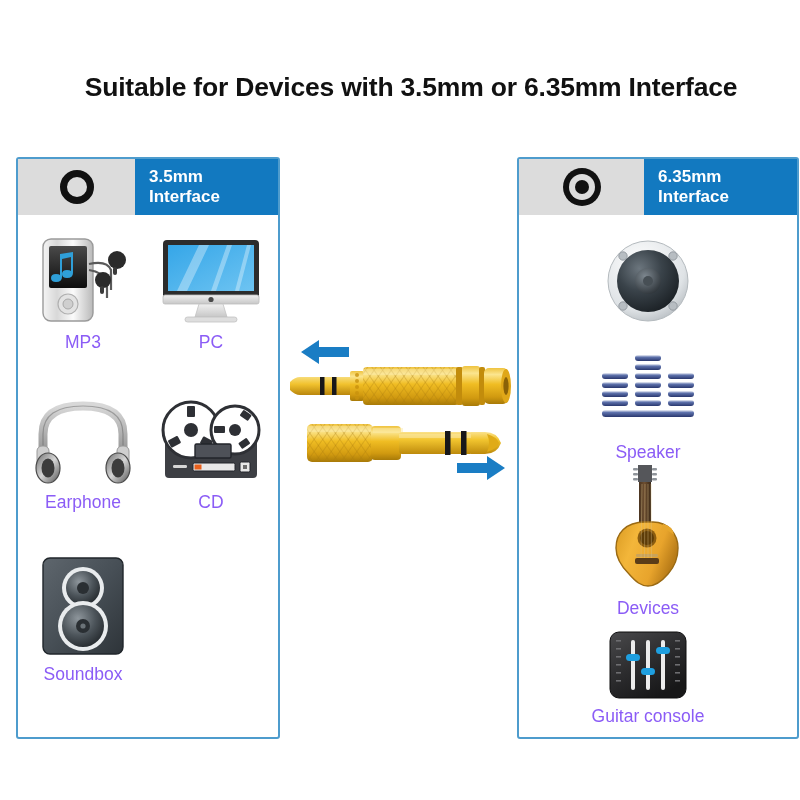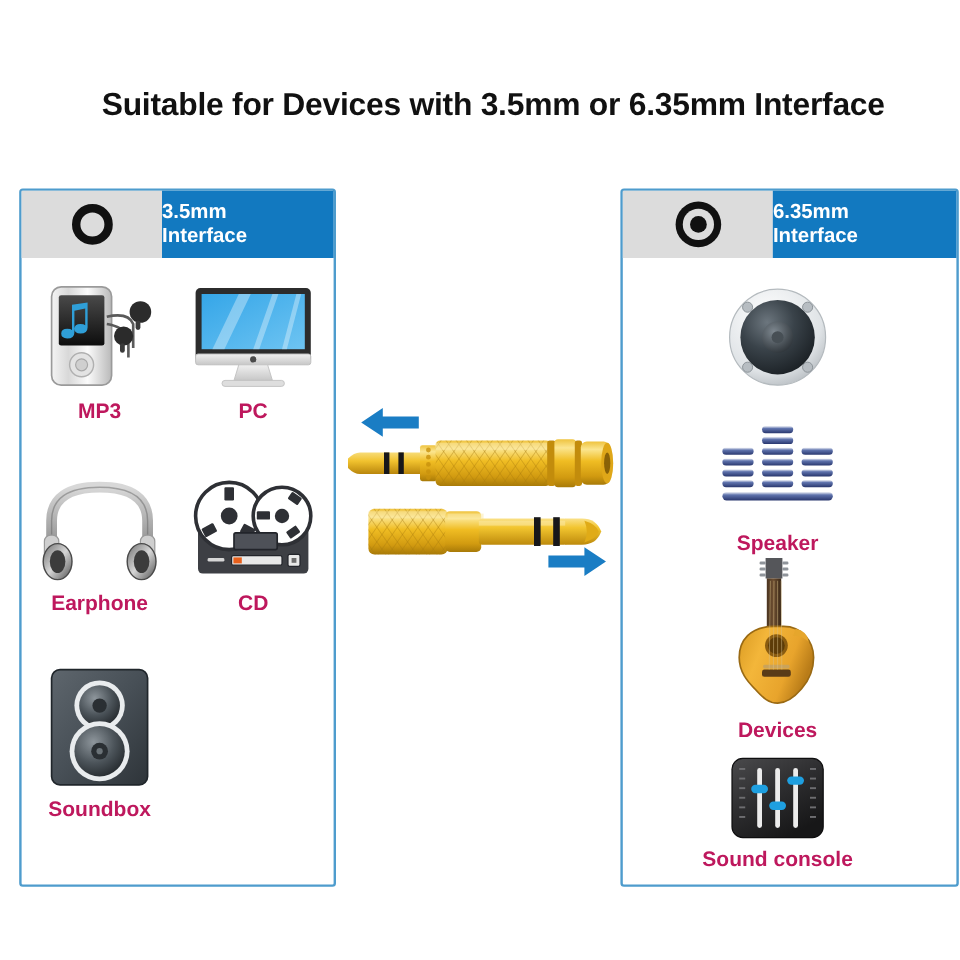--- a/index.html
+++ b/index.html
@@ -55,20 +55,21 @@
     display: flex;
     align-items: center;
     justify-content: center;
   }
   .header-label-cell {
     width: 55%;
     background: #1279c0;
     display: flex;
     flex-direction: column;
     justify-content: center;
+    padding-left: 14px;
     box-sizing: border-box;
   }
   .header-label-cell span {
     color: #ffffff;
     font-size: 17px;
     font-weight: bold;
     line-height: 1.18;
   }
 
   
@@ -109,22 +110,22 @@
     align-items: center;
   }
   .device .art {
     display: flex;
     align-items: flex-end;
     justify-content: center;
   }
   .device .caption {
     margin-top: 6px;
     font-size: 17.5px;
-    font-weight: bold;
-    color: #be185d;
+    font-weight: normal;
+    color: #8b5cf6;
     white-space: nowrap;
     text-align: center;
   }
 
   
   #dev-mp3        { left: 18px;  top: 232px; width: 126px; }
   #dev-pc         { left: 146px; top: 232px; width: 126px; }
   #dev-earphone   { left: 18px;  top: 392px; width: 126px; }
   #dev-cd         { left: 146px; top: 392px; width: 126px; }
   #dev-soundbox   { left: 18px;  top: 552px; width: 126px; }
@@ -480,21 +481,21 @@
           <rect x="40" y="10" width="4" height="50" rx="2"></rect>
           <rect x="55" y="10" width="4" height="50" rx="2"></rect>
         </g>
         <g fill="#1e9fe0">
           <rect x="20" y="24" width="14" height="7" rx="3.5"></rect>
           <rect x="35" y="38" width="14" height="7" rx="3.5"></rect>
           <rect x="50" y="17" width="14" height="7" rx="3.5"></rect>
         </g>
       </svg>
     </div>
-    <div class="caption">Sound console</div>
+    <div class="caption">Guitar console</div>
   </div>
 
 </div>
 
 <div class="arrow" id="arrow-left">
   <svg width="52" height="30" viewBox="0 0 52 30">
     <polygon points="2,15 20,3 20,10 50,10 50,20 20,20 20,27" fill="#1a7dc4"></polygon>
   </svg>
 </div>
 

